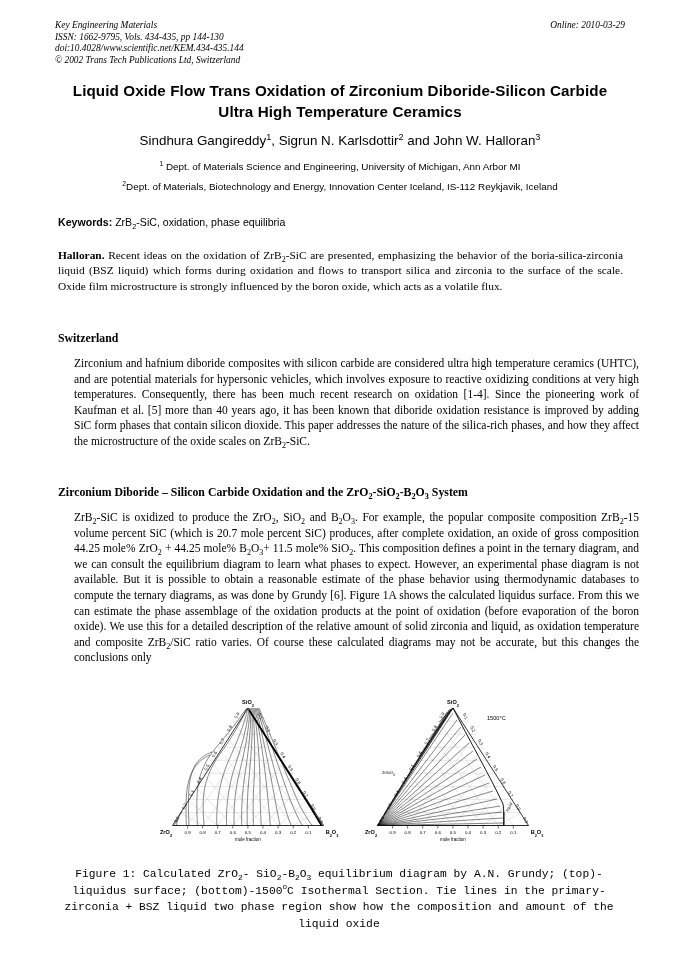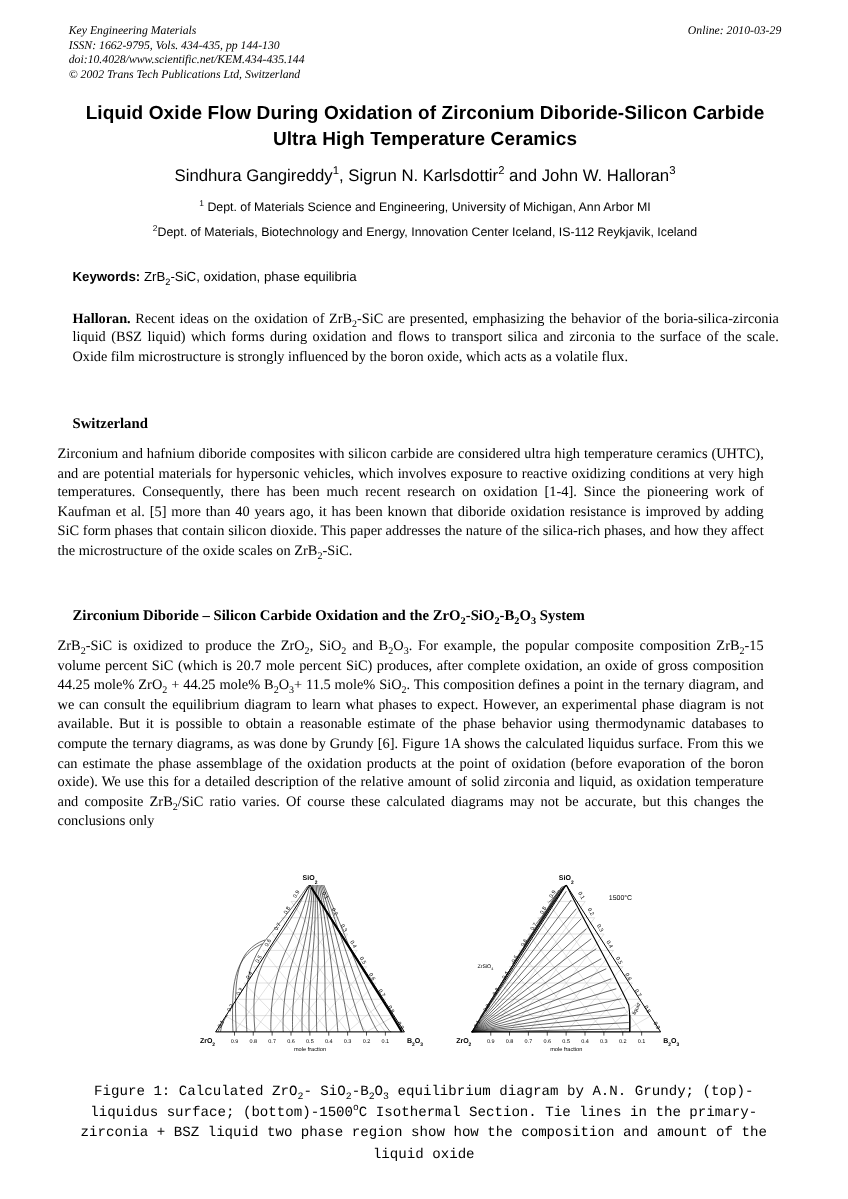--- a/index.html
+++ b/index.html
@@ -129,21 +129,21 @@
     font-weight: bold;
     font-size: 11.8px;
     line-height: 15px;
   }
   .sh-intro { top: 331px; }
   .sh-system { top: 485px; }
 
   
   .body-par {
     position: absolute;
-    left: 46px;
+    left: 74px;
     width: 565px;
     font-family: "Liberation Serif", serif;
     font-size: 11.5px;
     line-height: 15.6px;
     text-align: justify;
   }
   .par-intro { top: 356px; }
   .par-system { top: 510px; }
 
   
@@ -211,21 +211,21 @@
 <div class="page">
 
   <div class="journal-header">
     <span class="jh-line">Key Engineering Materials</span>
     <span class="jh-line">ISSN: 1662-9795, Vols. 434-435, pp 144-130</span>
     <span class="jh-line">doi:10.4028/www.scientific.net/KEM.434-435.144</span>
     <span class="jh-line">© 2002 Trans Tech Publications Ltd, Switzerland</span>
     <span class="online-date">Online: 2010-03-29</span>
   </div>
 
-  <div class="title">Liquid Oxide Flow During Oxidation of Zirconium Diboride-Silicon Carbide Ultra High Temperature Ceramics</div>
+  <div class="title">Liquid Oxide Flow Trans Oxidation of Zirconium Diboride-Silicon Carbide Ultra High Temperature Ceramics</div>
 
   <div class="authors">Sindhura Gangireddy<sup>1</sup>, Sigrun N. Karlsdottir<sup>2</sup> and John W. Halloran<sup>3</sup></div>
   <div class="affil affil-1"><sup>1</sup> Dept. of Materials Science and Engineering, University of Michigan, Ann Arbor MI</div>
   <div class="affil affil-2"><sup>2</sup>Dept. of Materials, Biotechnology and Energy, Innovation Center Iceland, IS-112 Reykjavik, Iceland</div>
 
   <div class="keywords">
     <b>Keywords:</b>
     <span>ZrB<sub>2</sub>-SiC, oxidation, phase equilibria</span>
   </div>
 

